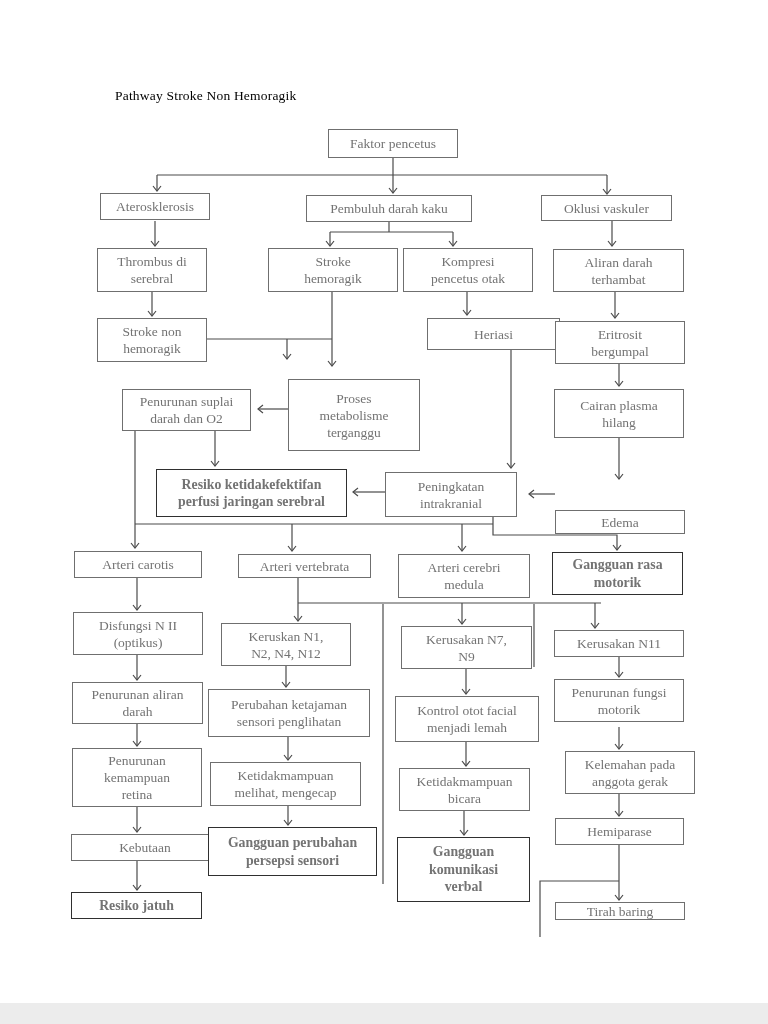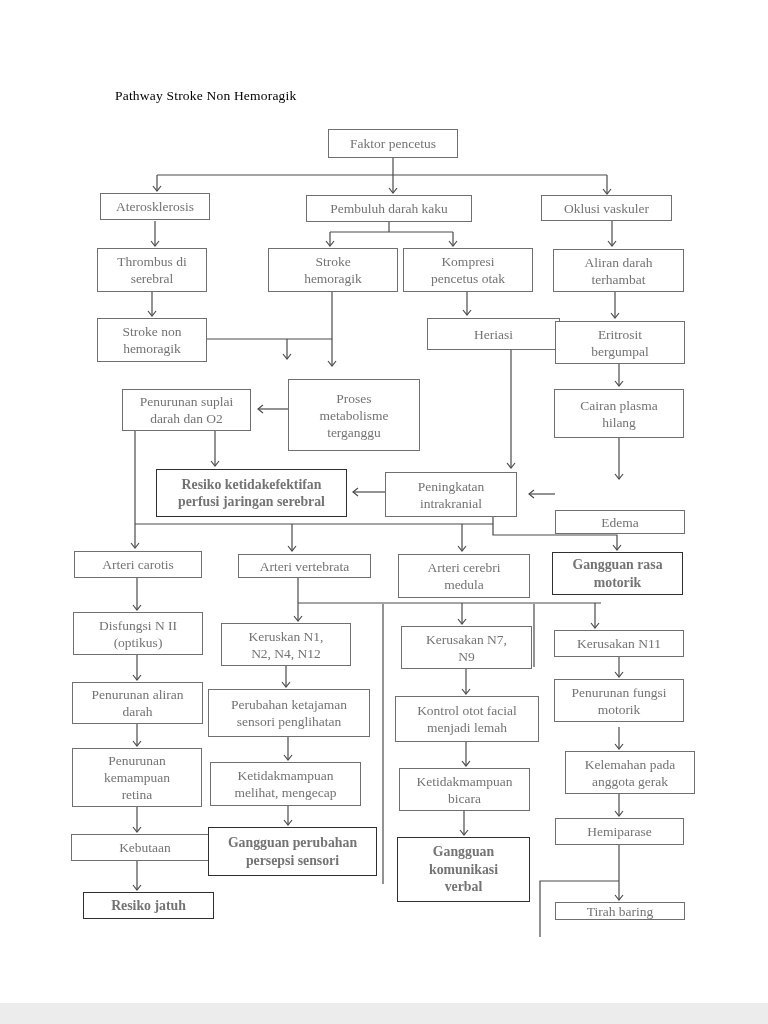--- a/index.html
+++ b/index.html
@@ -186,21 +186,21 @@
       </div>
       <div class="node" style="left: 71px; top: 834px; width: 148px; height: 27px;">
         <span>Kebutaan</span>
       </div>
       <div class="node bold" style="left: 208px; top: 827px; width: 169px; height: 49px;">
         <span style="max-width: 155px;">Gangguan perubahan persepsi sensori</span>
       </div>
       <div class="node bold" style="left: 397px; top: 837px; width: 133px; height: 65px;">
         <span style="max-width: 95px;">Gangguan komunikasi verbal</span>
       </div>
-      <div class="node bold" style="left: 71px; top: 892px; width: 131px; height: 27px; margin-left: 12px;">
+      <div class="node bold" style="left: 71px; top: 892px; width: 131px; height: 27px;">
         <span>Resiko jatuh</span>
       </div>
       <div class="node" style="left: 555px; top: 902px; width: 130px; height: 18px;">
         <span>Tirah baring</span>
       </div>
     </div>
   <div id="gutter"></div>
 </div>
 
 </body></html>

